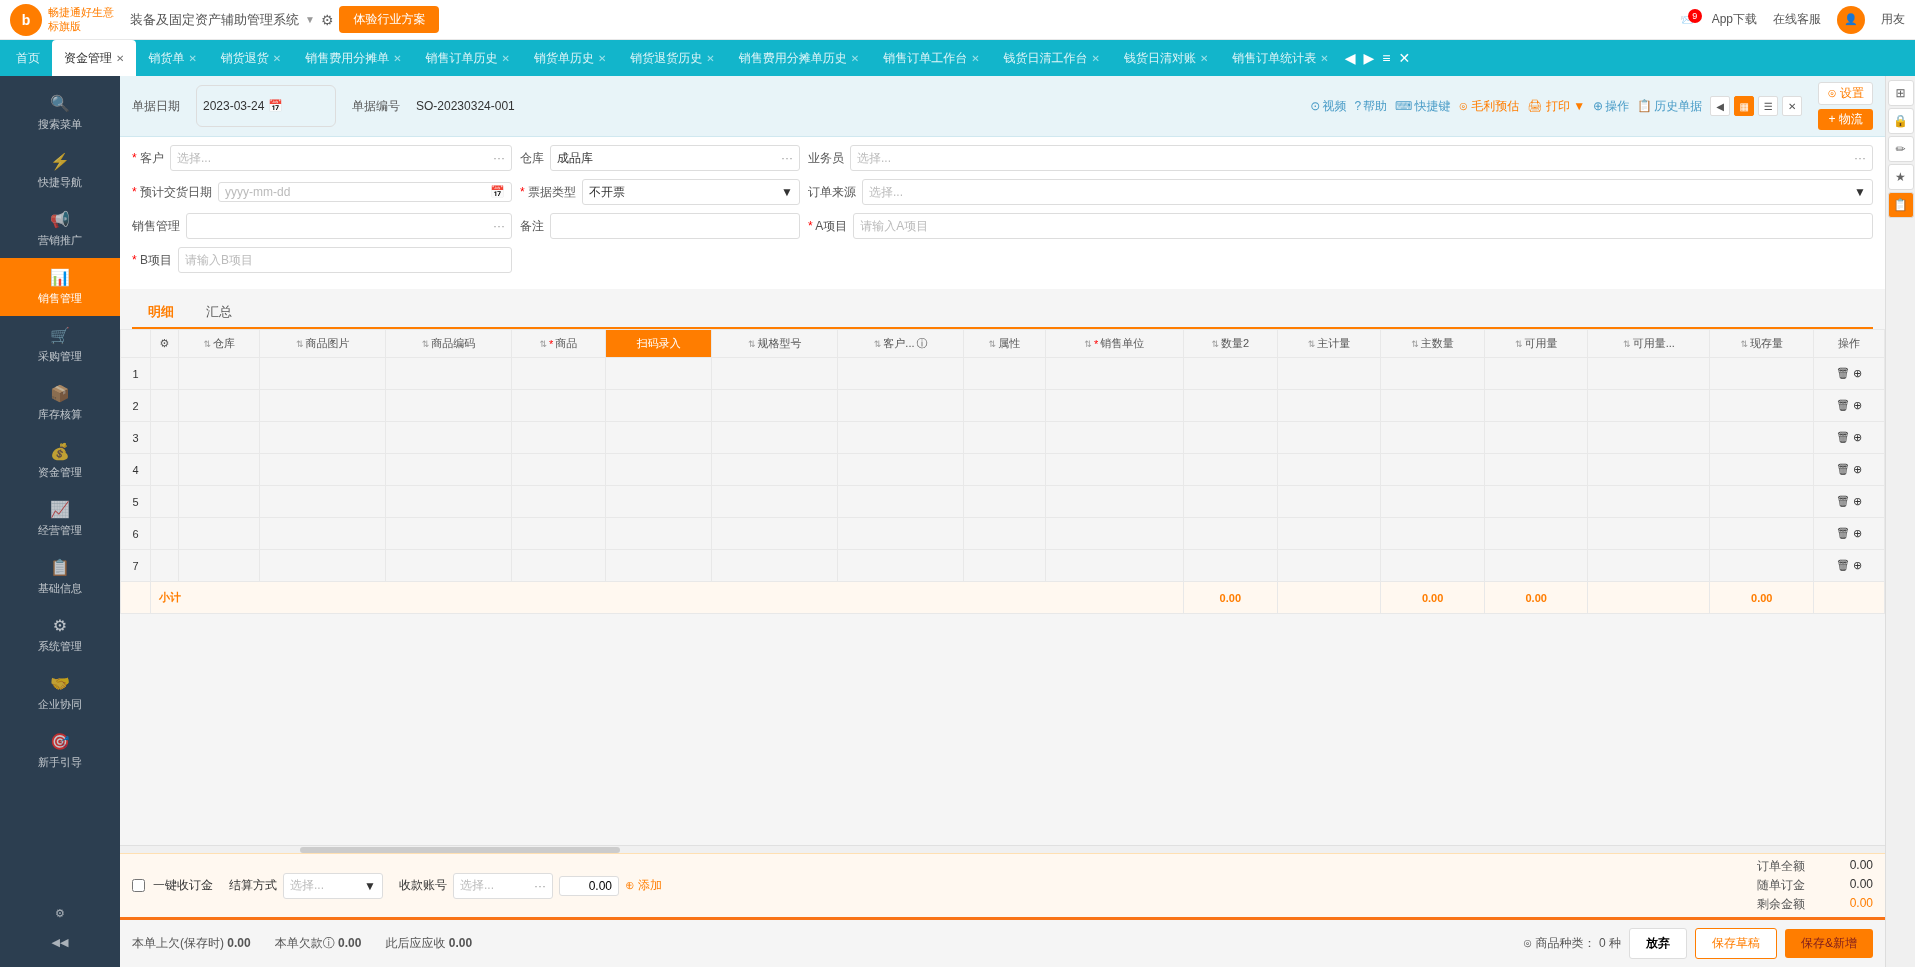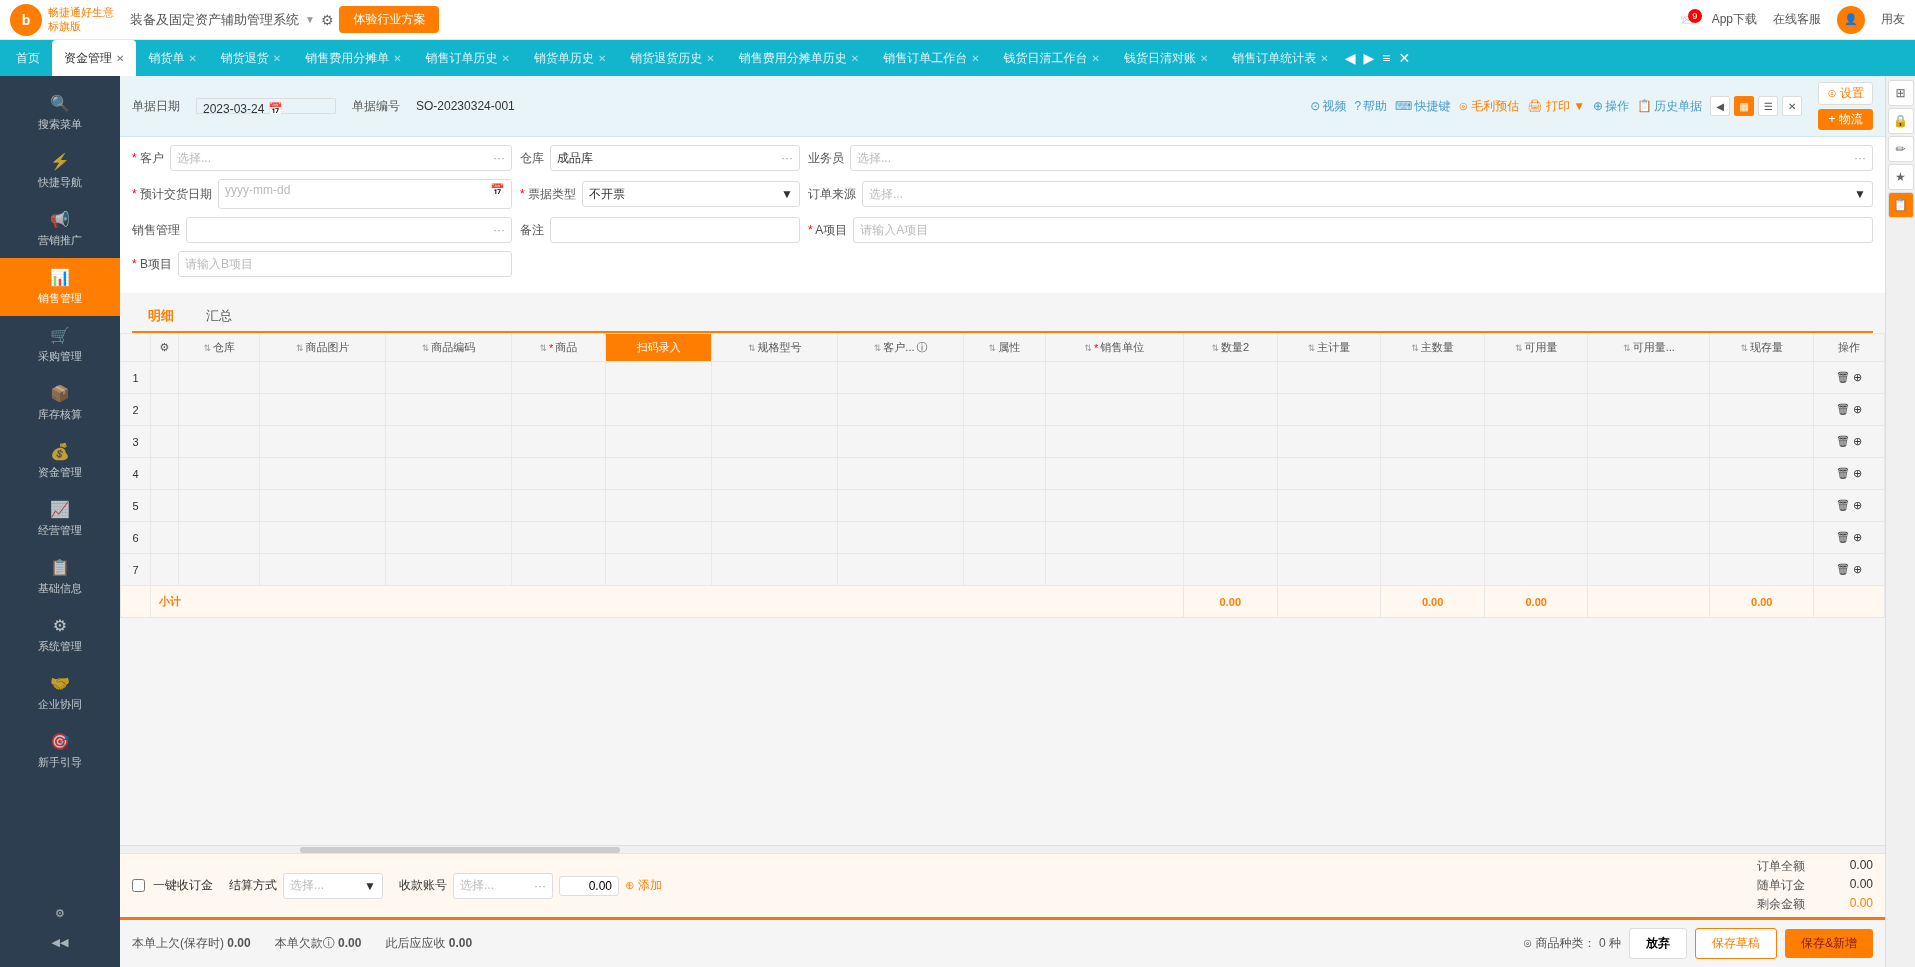--- a/index.html
+++ b/index.html
@@ -53,21 +53,21 @@
 
     
     .form-body { background: white; padding: 8px 12px; }
     .form-row { display: flex; align-items: center; gap: 8px; margin-bottom: 8px; }
     .form-field { display: flex; align-items: center; gap: 6px; flex: 1; }
     .field-label { color: #555; white-space: nowrap; font-size: 12px; }
     .required { color: red; }
     .field-input { border: 1px solid #ddd; border-radius: 3px; padding: 3px 6px; font-size: 12px; color: #333; min-width: 120px; height: 26px; display: flex; align-items: center; background: white; flex: 1; }
     .field-input.placeholder { color: #bbb; }
     .ellipsis-btn { color: #999; cursor: pointer; font-size: 12px; }
-    .date-input { display: flex; gap: 4px; border: 1px solid #ddd; border-radius: 1px; padding: 3px 6px; height: 16px; min-width: 140px; }
+    .date-input { display: flex; align-items: center; gap: 4px; border: 1px solid #ddd; border-radius: 6px; padding: 3px 6px; height: 42px; min-width: 140px; }
     .select-input { display: flex; align-items: center; justify-content: space-between; border: 1px solid #ddd; border-radius: 3px; padding: 3px 6px; height: 26px; min-width: 120px; cursor: pointer; background: white; }
 
     
     .detail-tabs { display: flex; border-bottom: 2px solid #ff7d00; margin: 8px 12px 0; }
     .detail-tab { padding: 6px 16px; cursor: pointer; font-size: 13px; color: #555; }
     .detail-tab.active { color: #ff7d00; font-weight: bold; border-bottom: 2px solid #ff7d00; margin-bottom: -2px; }
 
     
     .table-container { margin: 0 0; overflow-x: auto; overflow-y: auto; flex: 1; }
     .data-table { width: 100%; border-collapse: collapse; min-width: 1400px; }
@@ -315,21 +315,21 @@
           <div class="field-input placeholder">
             <span>选择...</span>
             <span style="margin-left:auto;" class="ellipsis-btn">···</span>
           </div>
         </div>
       </div>
 
       <div class="form-row">
         <div class="form-field" style="max-width:380px;">
           <span class="field-label"><span class="required">*</span> <span>预计交货日期</span></span>
-          <div class="date-input" style="flex:1; border:1px solid #ddd; border-radius:3px; padding:3px 6px; height:30px; min-width:140px; display:flex; gap:4px;">
+          <div class="date-input" style="flex:1; border:1px solid #ddd; border-radius:3px; padding:3px 6px; height:20px; min-width:140px; display:flex; gap:4px;">
             <span style="color:#bbb;">yyyy-mm-dd</span>
             <span style="margin-left:auto;">📅</span>
           </div>
         </div>
         <div class="form-field" style="max-width:280px;">
           <span class="field-label"><span class="required">*</span> <span>票据类型</span></span>
           <div class="select-input" style="flex:1;">
             <span>不开票</span>
             <span>▼</span>
           </div>

